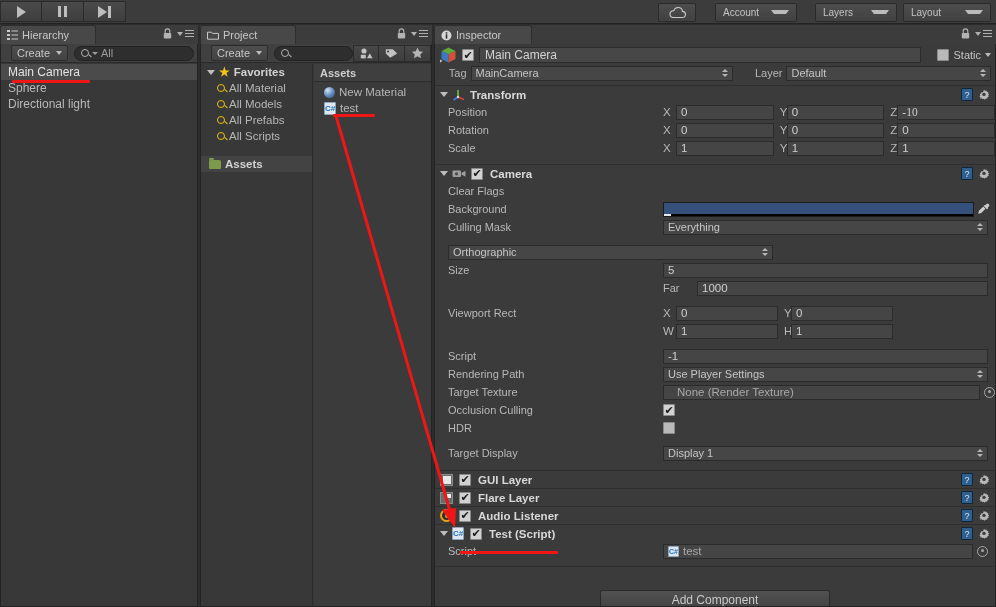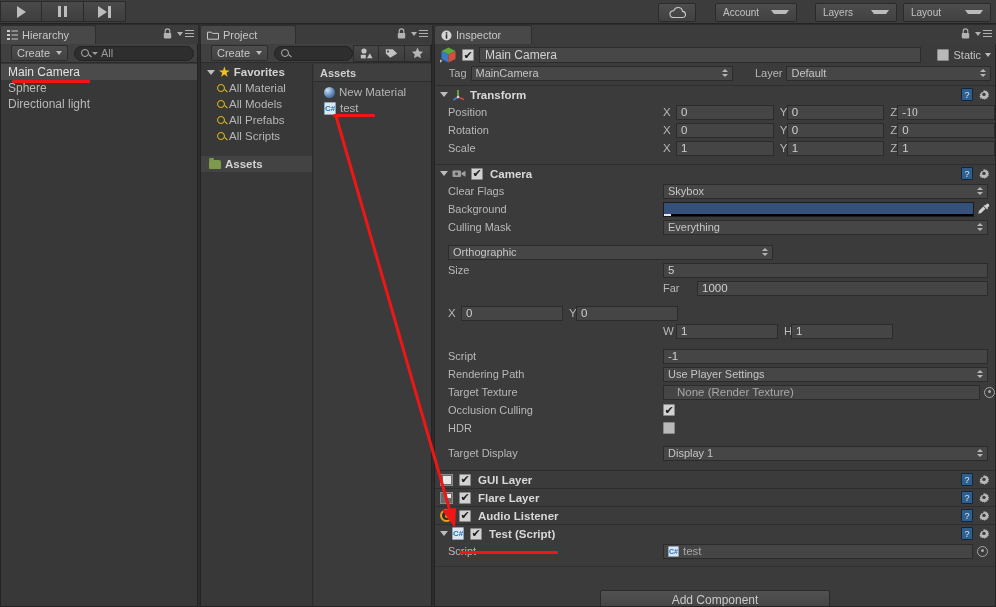--- a/index.html
+++ b/index.html
@@ -538,27 +538,20 @@
             <svg width="12" height="12" viewBox="0 0 12 12">
                 <path d="M6 0.8l1 1.1 1.4-.5.4 1.4 1.5.1-.3 1.5 1.2.9-1 1.1.6 1.4-1.4.5-.2 1.5-1.5-.3-.9 1.2-1.1-1-1.4.6-.5-1.4L2.3 10l.3-1.5-1.2-.9 1-1.1-.6-1.4 1.4-.5.2-1.5 1.5.3z" fill="#b8b8b8"></path>
                 <circle cx="6" cy="5.4" r="1.7" fill="#3b3b3b"></circle>
               </svg>
           </span>
         </span>
       </div>
 
       <div class="frow">
         <span class="fname">Clear Flags</span>
-        <span class="dd" style="width:325px;">
-          <span>Skybox</span>
-          <span class="updown">
-              <i></i>
-              <i></i>
-            </span>
-        </span>
       </div>
 
       <div class="frow">
         <span class="fname">Background</span>
         <span class="colorfield" style="max-width:311px;">
           <span class="swatch" id="bg-swatch" style="background: rgb(53, 80, 123);"></span>
           <span class="alpha">
               <i></i>
             </span>
         </span>
@@ -604,20 +597,21 @@
         <span class="fname"></span>
         <span style="width:34px;color:#b8b8b8;flex:none;">Far</span>
         <span class="fld" style="width:291px;">
           <span>1000</span>
         </span>
       </div>
 
       <div class="spacer"></div>
 
       <div class="frow">
+        <span class="fname">Viewport Rect</span>
         <span class="axis">X</span>
         <span class="fld" style="width:102px;">
             <span>0</span>
           </span>
         <span class="axis" style="padding-left:6px;">Y</span>
         <span class="fld" style="width:102px;">
             <span>0</span>
           </span>
       </div>
       <div class="frow">

